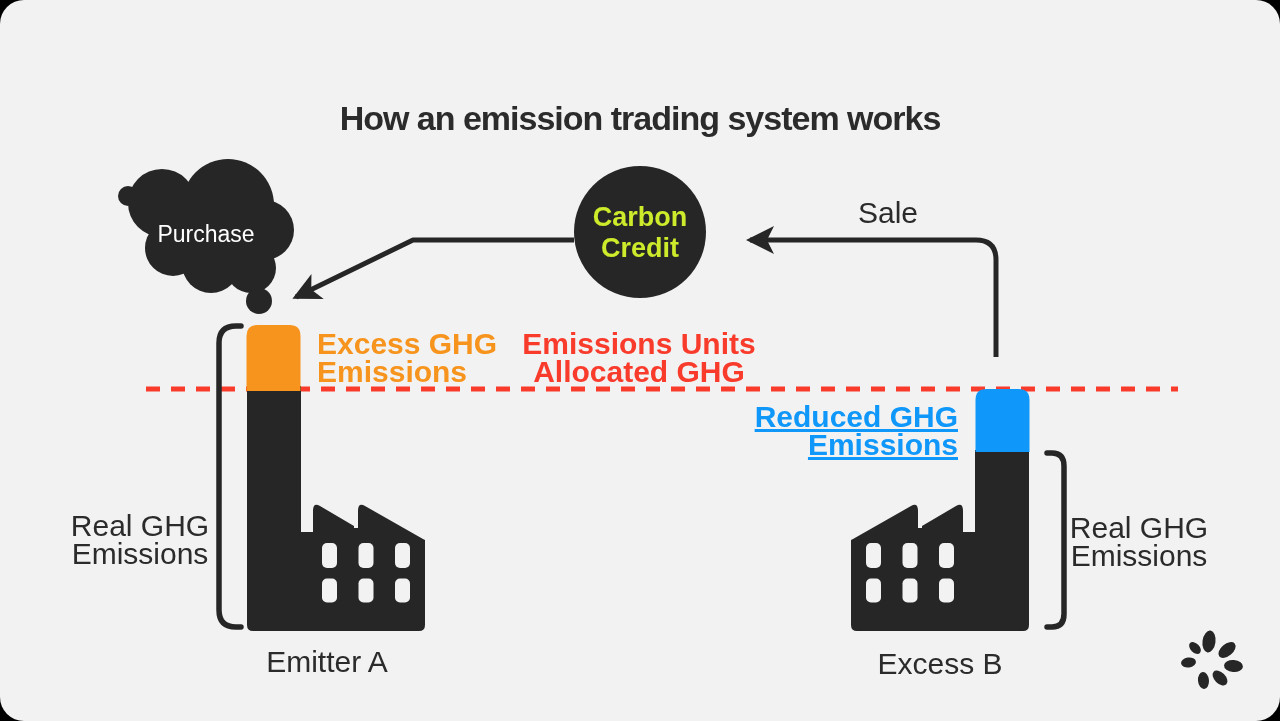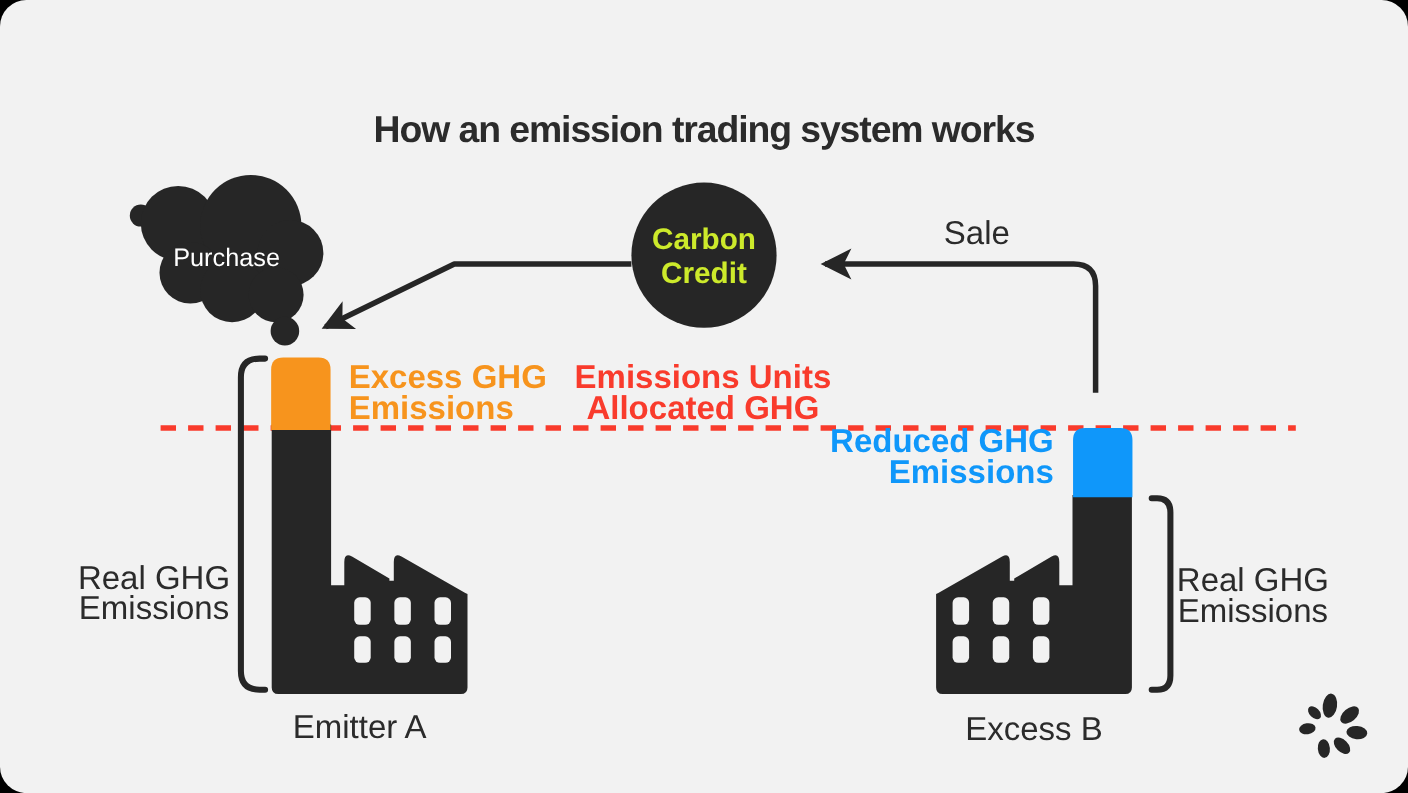--- a/index.html
+++ b/index.html
@@ -109,21 +109,21 @@
     <div class="lbl red center" style="left:639px;top:330px;">
       <div>Emissions Units</div>
       <div>Allocated GHG</div>
     </div>
 
     <div class="lbl orange" style="left:317px;top:330px;">
       <div>Excess GHG</div>
       <div>Emissions</div>
     </div>
 
-    <div class="lbl blue rightal" style="left:958px;top:388px;">
+    <div class="lbl blue rightal" style="left:958px;top:403px;text-decoration:underline;">
       <div>Reduced GHG</div>
       <div>Emissions</div>
     </div>
 
     <div class="lbl center" style="left:140px;top:512px;">
       <div>Real GHG</div>
       <div>Emissions</div>
     </div>
 
     <div class="lbl center" style="left:1139px;top:514px;">

